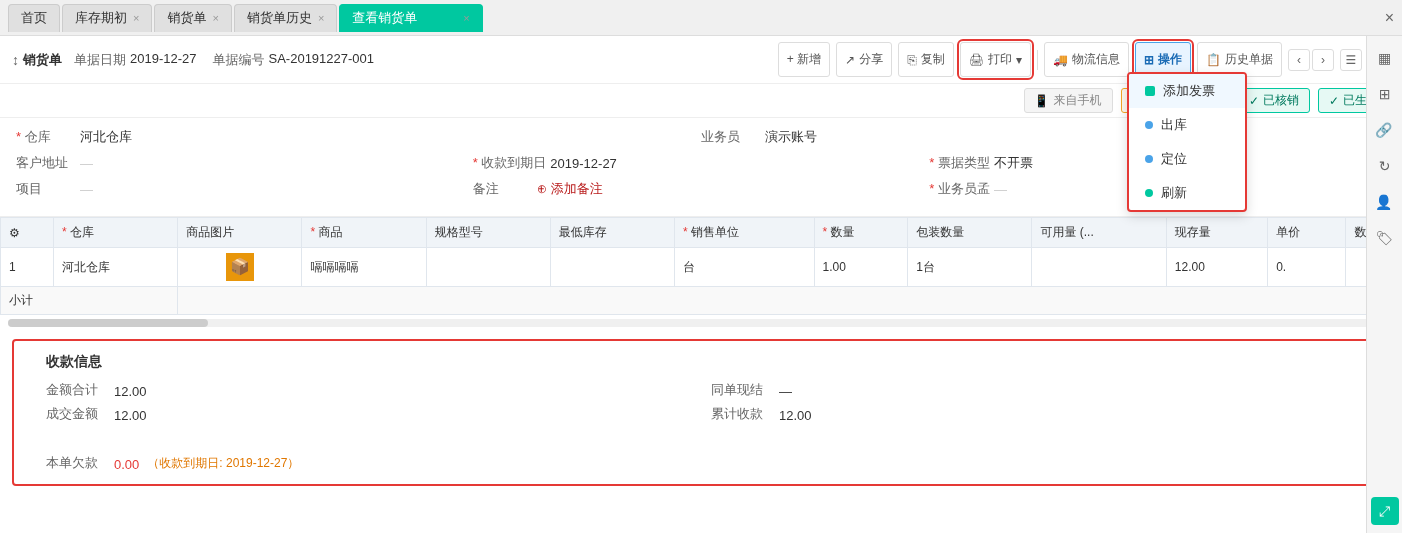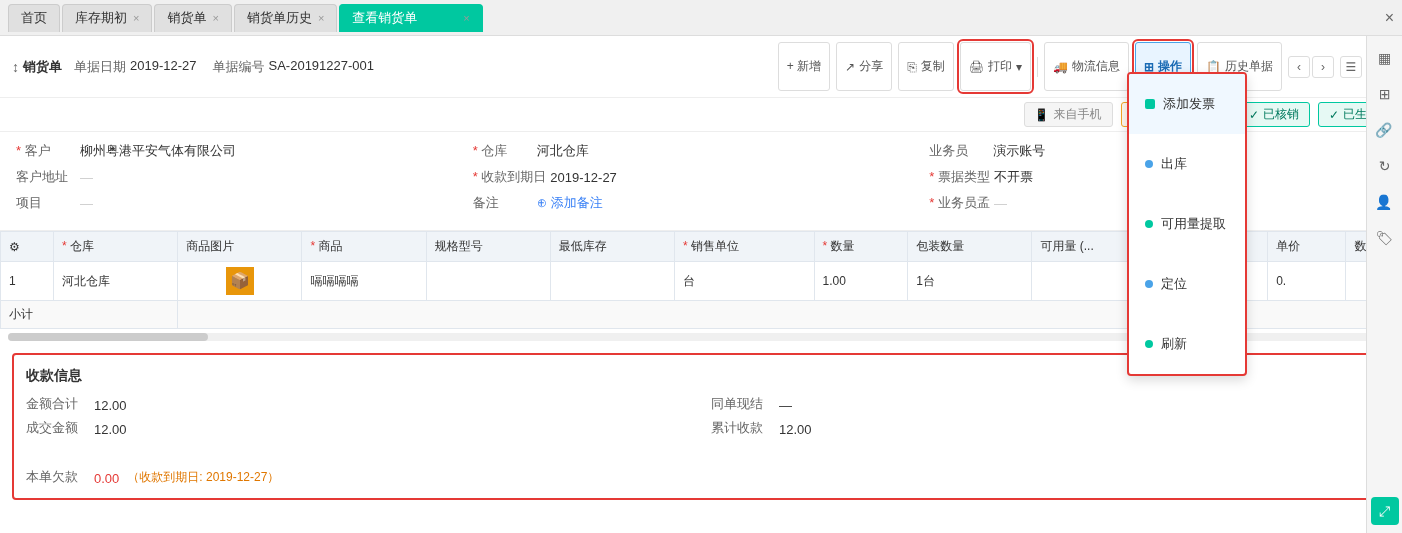--- a/index.html
+++ b/index.html
@@ -29,21 +29,21 @@
     .doc-header {
       display: flex; align-items: center; padding: 6px 12px; border-bottom: 1px solid #eee;
       gap: 12px; background: #fff; min-height: 40px;
     }
     .doc-title { display: flex; align-items: center; gap: 4px; font-weight: bold; color: #333; }
     .doc-title-icon { color: #666; font-size: 14px; }
     .doc-meta { display: flex; align-items: flex-start; gap: 16px; font-size: 13px; color: #333; flex: 1; }
     .doc-meta-item { display: flex; gap: 4px; }
     .doc-meta-label { color: #666; }
     .toolbar-btn {
-      display: flex; align-items: center; gap: 4px; padding: 15px 8px; border: 1px solid #ddd;
+      display: flex; align-items: center; gap: 4px; padding: 8px 8px; border: 1px solid #ddd;
       border-radius: 3px; cursor: pointer; background: #fff; font-size: 12px; color: #555;
     }
     .toolbar-btn.active-op { background: #e8f4ff; border-color: #4aa3e8; color: #1a6bb5; font-weight: bold; outline: 2px solid #e53935; outline-offset: 1px; }
     .toolbar-separator { width: 1px; height: 20px; background: #ddd; }
 
     
     .status-bar {
       display: flex; align-items: center; padding: 4px 12px; border-bottom: 1px solid #eee;
       gap: 8px; background: #fff;
     }
@@ -56,47 +56,47 @@
     .status-btn.confirmed { background: #e6f9f4; border-color: #00c8a0; color: #007a5e; }
     .status-btn.confirmed2 { background: #e6f9f4; border-color: #00c8a0; color: #007a5e; }
 
     
     .dropdown-overlay { position: absolute; z-index: 100; }
     .dropdown-menu {
       background: #fff; border: 2px solid #e53935; border-radius: 4px;
       box-shadow: 0 4px 12px rgba(0,0,0,0.15); min-width: 120px; overflow: hidden;
     }
     .dropdown-item {
-      display: flex; align-items: center; gap: 8px; padding: 21px 16px;
+      display: flex; align-items: center; gap: 8px; padding: 8px 16px;
       cursor: pointer; font-size: 13px; color: #333;
     }
     .dropdown-item.selected { background: #f0f8ff; }
     .dot-blue { width: 8px; height: 8px; border-radius: 50%; background: #4aa3e8; display: inline-block; }
     .dot-teal { width: 8px; height: 8px; border-radius: 50%; background: #00c8a0; display: inline-block; }
     .square-teal { width: 10px; height: 10px; background: #00c8a0; display: inline-block; border-radius: 2px; }
 
     
     .form-area { padding: 10px 16px; border-bottom: 1px solid #eee; }
     .form-row { display: flex; align-items: center; gap: 0; margin-bottom: 8px; }
     .form-field { display: flex; align-items: center; gap: 4px; flex: 1; }
     .form-label { color: #666; min-width: 60px; white-space: nowrap; font-size: 13px; }
     .form-label.required::before { content: "* "; color: #e53935; }
     .form-value { color: #333; font-size: 13px; }
     .form-value.dashed { color: #ccc; }
-    .add-note { color: #3b82f6; cursor: pointer; font-size: 13px; }
+    .add-note { color: #b91c1c; cursor: pointer; font-size: 13px; }
     table { width: 100%; border-collapse: collapse; font-size: 12px; }
     thead tr { background: #f0f4f8; }
     th { padding: 6px 8px; border: 1px solid #e0e6ed; text-align: left; font-weight: normal; color: #333; white-space: nowrap; }
     th.required::before { content: "* "; color: #e53935; }
     td { padding: 5px 8px; border: 1px solid #e0e6ed; color: #333; white-space: nowrap; }
     tr.data-row:nth-child(even) { background: #fafafa; }
     tr.subtotal { background: #f9f9f9; padding-left: 48px; }
 
     
-    .bottom-panel { padding: 12px 12px; border: 2px solid #e53935; margin: 8px 12px; border-radius: 4px; background: #fff; }
+    .bottom-panel { padding: 12px 32px; border: 2px solid #e53935; margin: 8px 12px; border-radius: 4px; background: #fff; }
     .bottom-title { font-weight: bold; font-size: 14px; margin-bottom: 10px; }
     .bottom-grid { display: grid; grid-template-columns: 1fr 1fr; gap: 6px 20px; }
     .bottom-item { display: flex; align-items: flex-end; gap: 8px; font-size: 13px; }
     .bottom-label { color: #666; min-width: 60px; }
     .bottom-value { color: #333; }
     .bottom-value.red { color: #e53935; margin-top: 28px; }
     .bottom-value.orange { color: #e07700; }
 
     
     .right-sidebar {
@@ -223,24 +223,20 @@
             </button>
             <button class="status-btn confirmed2">
               <span>✓</span>
               <span>已生效</span>
             </button>
           </div>
         </div>
 
         <div class="form-area">
           <div class="form-row">
-            <div class="form-field">
-              <span class="form-label required">客户</span>
-              <span class="form-value">柳州粤港平安气体有限公司</span>
-            </div>
             <div class="form-field">
               <span class="form-label required">仓库</span>
               <span class="form-value">河北仓库</span>
             </div>
             <div class="form-field">
               <span class="form-label">业务员</span>
               <span class="form-value">演示账号</span>
             </div>
           </div>
           <div class="form-row">
@@ -373,24 +369,20 @@
     <div class="dropdown-menu">
       <div class="dropdown-item selected">
         <span class="square-teal"></span>
         <span>添加发票</span>
       </div>
       <div class="dropdown-item">
         <span class="dot-blue"></span>
         <span>出库</span>
       </div>
       <div class="dropdown-item">
-        <span class="dot-teal"></span>
-        <span>可用量提取</span>
-      </div>
-      <div class="dropdown-item">
         <span class="dot-blue"></span>
         <span>定位</span>
       </div>
       <div class="dropdown-item">
         <span class="dot-teal"></span>
         <span>刷新</span>
       </div>
     </div>
   </div>
 

